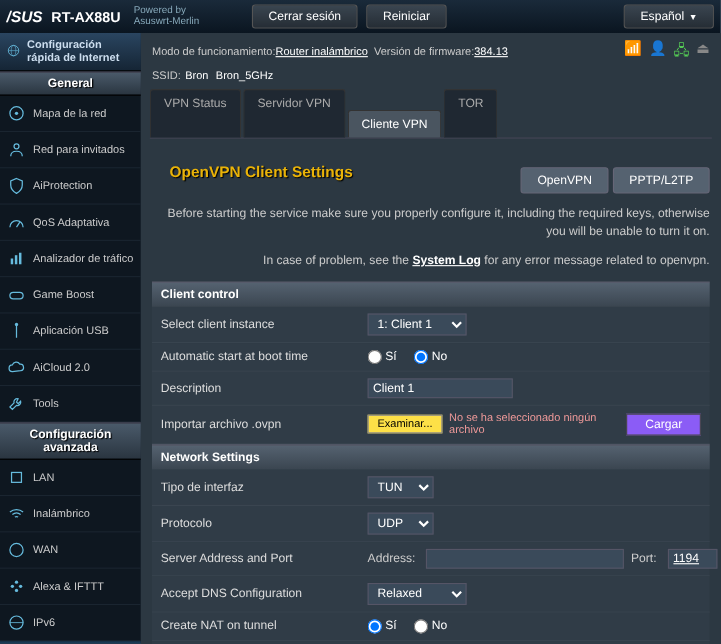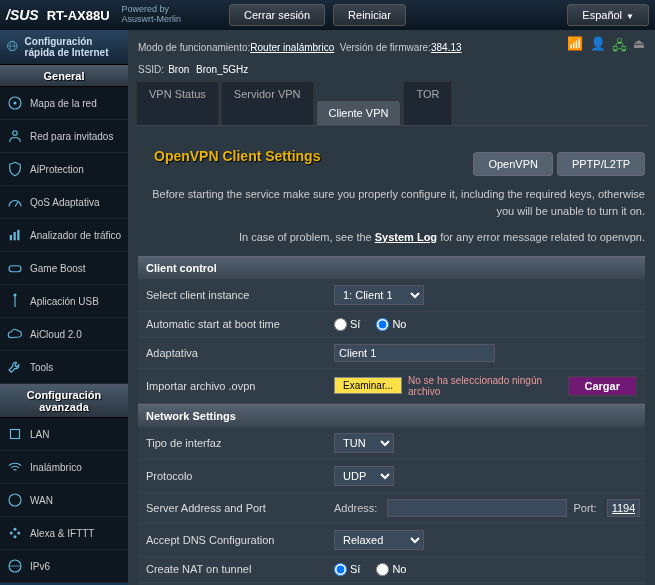--- a/index.html
+++ b/index.html
@@ -43,23 +43,23 @@
 .frow .ctrl { flex: 1; display: flex; align-items: center; gap: 6px; }
 select, input[type=text] { background: #3a4a5a; border: 1px solid #556; color: #fff; padding: 2px 4px; font-size: 11px; }
 select { min-width: 90px; }
 .toggle-off { display: inline-flex; align-items: center; background: #222; border: 1px solid #444; height: 18px; }
 .toggle-off .knob { width: 18px; height: 14px; background: #555; margin: 1px; }
 .toggle-off .txt { padding: 0 6px; font-size: 9px; color: #aaa; }
 .radio { display: flex; align-items: center; gap: 3px; color: #fff; margin-right: 10px; }
 .radio input { margin: 0; }
 .file-btn { background: #fde047; color: #000; border: 1px solid #888; padding: 2px 8px; font-size: 10px; cursor: pointer; }
 .no-file { color: #e99; font-size: 10px; }
-.upload-btn { background: #701a75; color: #fff; border: 1px solid #444; padding: 3px 16px; font-size: 11px; margin-left: auto; cursor: pointer; font-weight: bold; }
+.upload-btn { background: #8b5cf6; color: #fff; border: 1px solid #444; padding: 3px 16px; font-size: 11px; margin-left: auto; cursor: pointer; font-weight: normal; }
 .addr-lbl { color: #ccc; margin-right: 4px; }
-.port-input { width: 33px; text-decoration: underline; }
+.port-input { width: 45px; text-decoration: underline; }
 </style>
 </head>
 <body>
 
 <div class="topbar">
   <span class="logo">/SUS</span>
   <span class="model">RT-AX88U</span>
   <div class="powered">
     <div>Powered by</div>
     <div>Asuswrt-Merlin</div>
@@ -227,23 +227,23 @@
               <input type="radio" name="ab" style="">
               <span>Sí</span>
             </label>
         <label class="radio">
               <input type="radio" name="ab" checked="" style="">
               <span>No</span>
             </label>
       </div>
         </div>
       <div class="frow">
-          <div class="lbl">Adaptativa</div>
-          <div class="ctrl">
-            <input type="text" style="width: 161px;" value="Client 1">
+          <div class="lbl">Description</div>
+          <div class="ctrl">
+            <input type="text" style="width: 132px;" value="Client 1">
           </div>
         </div>
       <div class="frow">
           <div class="lbl">Importar archivo .ovpn</div>
           <div class="ctrl">
         <button class="file-btn">Examinar...</button>
         <span class="no-file">No se ha seleccionado ningún archivo</span>
         <button class="upload-btn">Cargar</button>
       </div>
         </div>

